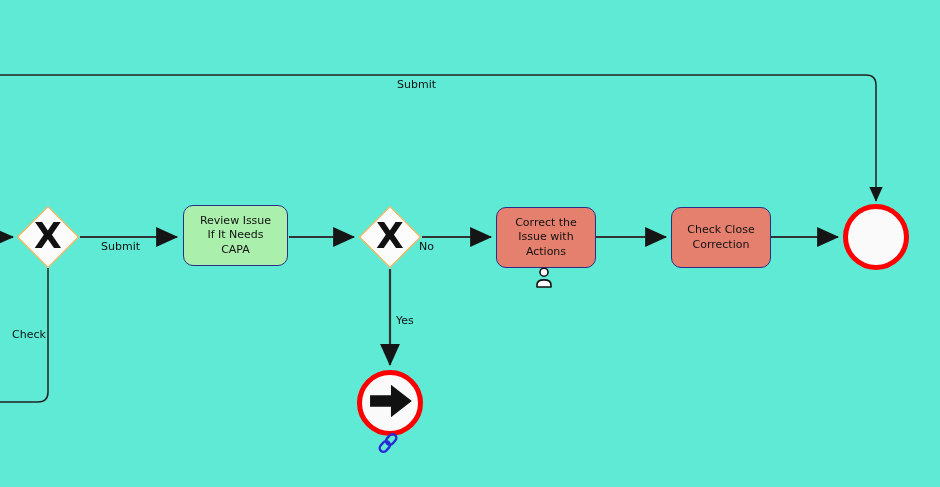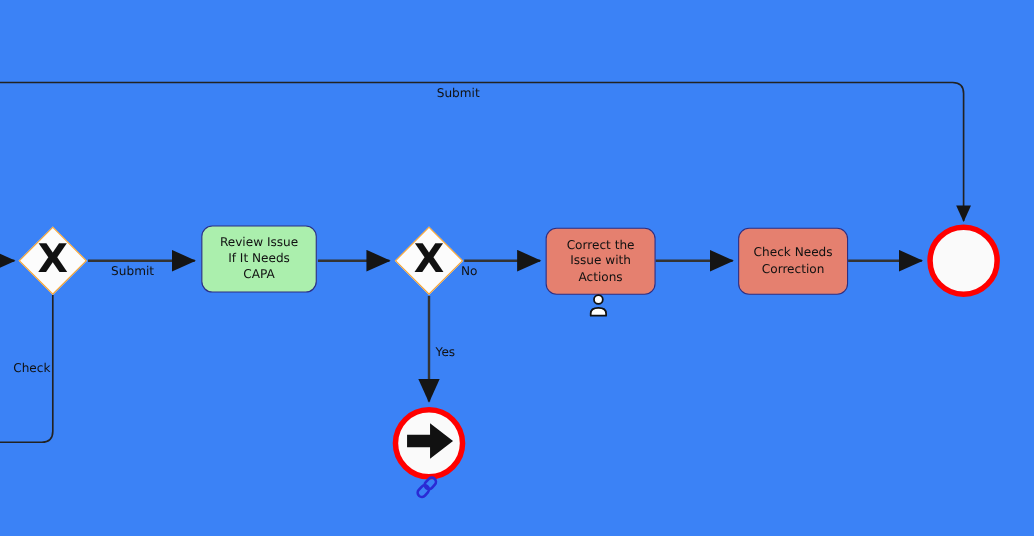--- a/index.html
+++ b/index.html
@@ -1,17 +1,17 @@
 <!DOCTYPE html>
 <html><head>
 <meta charset="utf-8">
 <style>
   html,body{margin:0;padding:0;background:#ffffff;}
   .canvas{
-    position:relative;width:940px;height:487px;background:#3b82f6;
+    position:relative;width:940px;height:487px;background:#5eead4;
     font-family:"DejaVu Sans", "Liberation Sans", sans-serif;
     overflow:hidden;color:#111;
   }
   .connector-layer{position:absolute;left:0;top:0;width:940px;height:487px;}
   .edge-label{position:absolute;font-size:11px;color:#111;white-space:nowrap;}
   .task{
     position:absolute;box-sizing:border-box;width:100px;height:61px;
     border:1.6px solid #2D2E83;border-radius:10px;
     display:flex;align-items:center;justify-content:center;text-align:center;
     font-size:11px;line-height:1.3;white-space:pre-line;
@@ -80,21 +80,21 @@
 Issue with
 Actions</div>
 
   <div class="badge-icon" style="left:534px;top:266px;">
     <svg width="20" height="23" viewBox="0 0 20 23">
       <circle cx="10" cy="6.2" r="4" fill="#fff" stroke="#111" stroke-width="1.6"></circle>
       <path d="M3 21 v-2 c0-3.6 3.1-5.1 7-5.1 s7 1.5 7 5.1 v2 z" fill="#fff" stroke="#111" stroke-width="1.6" stroke-linejoin="round"></path>
     </svg>
   </div>
 
-  <div class="task red" style="left:671px;top:207px;">Check Needs
+  <div class="task red" style="left:671px;top:207px;">Check Close
 Correction</div>
 
   <div class="event" style="left:843px;top:204px;"></div>
 
   <div class="event" style="left:357px;top:370px;">
     <span>
       <svg width="50" height="38" viewBox="0 0 52 40">
         <path d="M5 14 H27 V3 L49 20 27 37 V26 H5 z" fill="#111"></path>
       </svg>
     </span>

